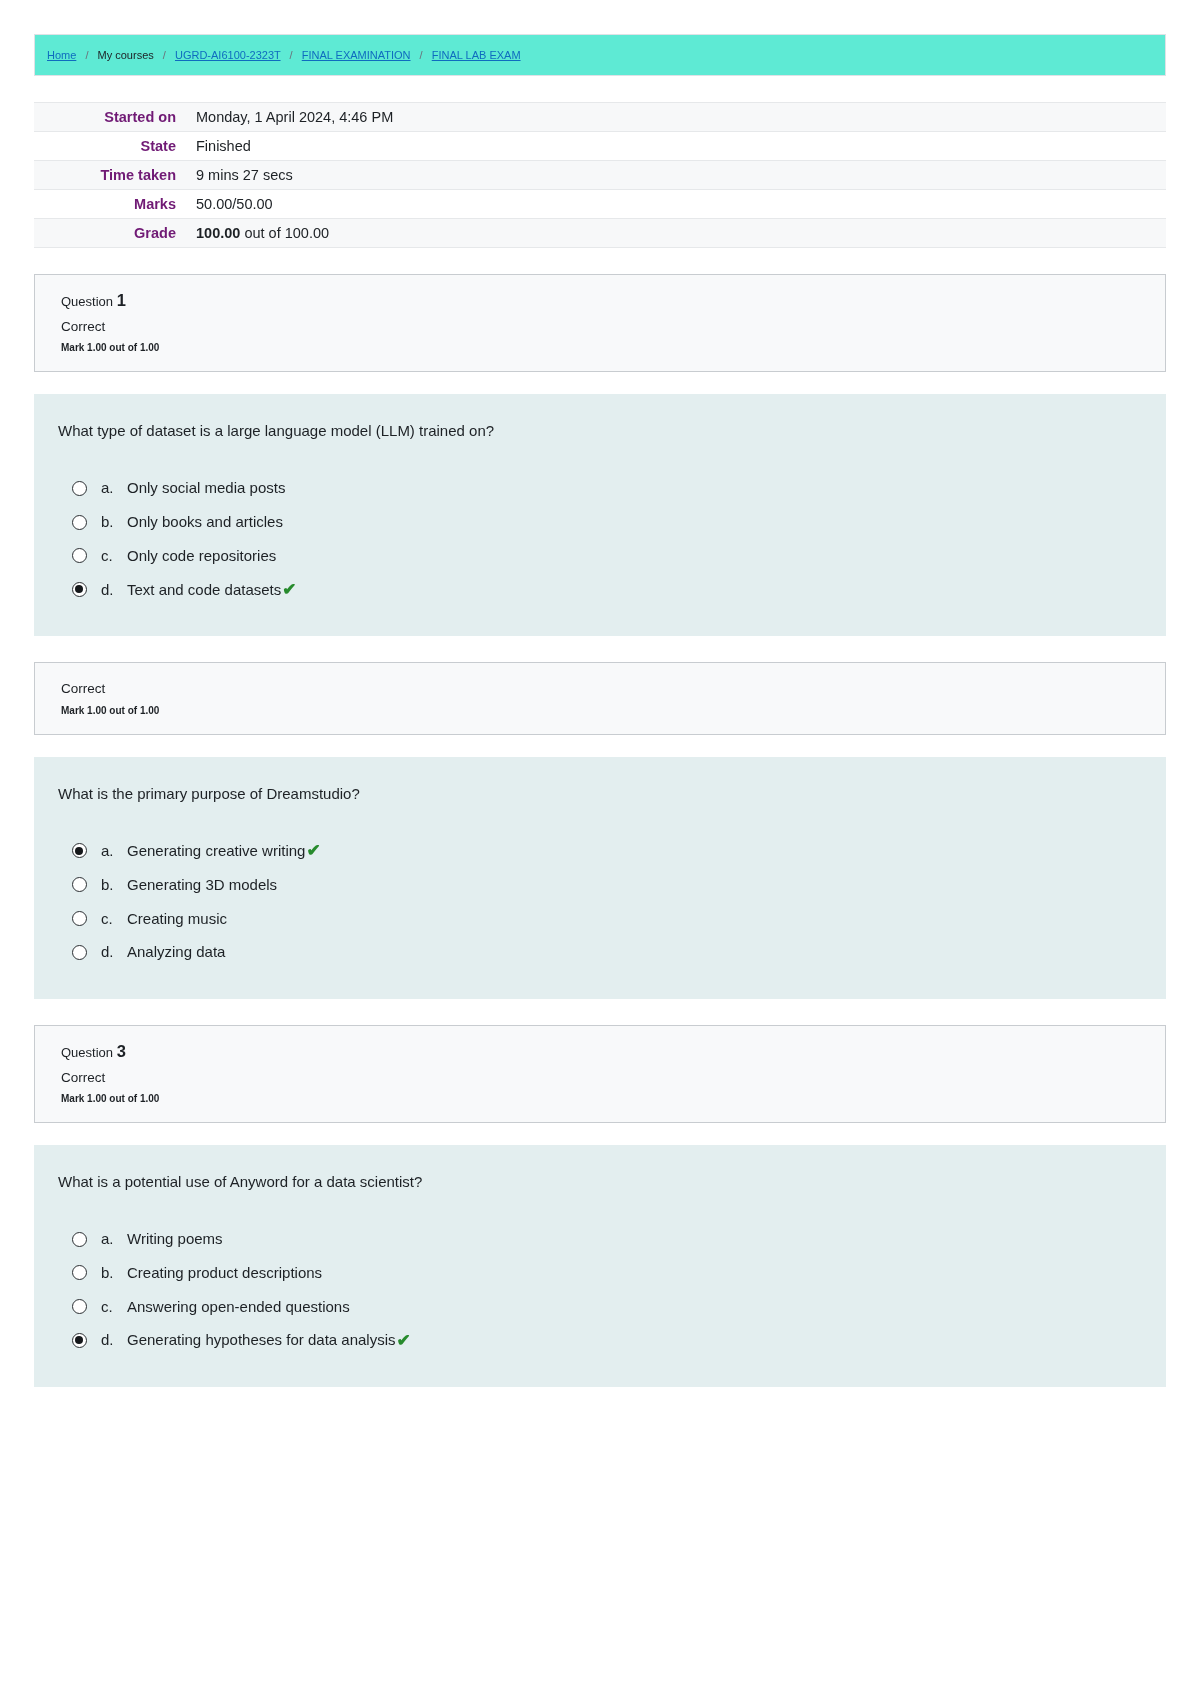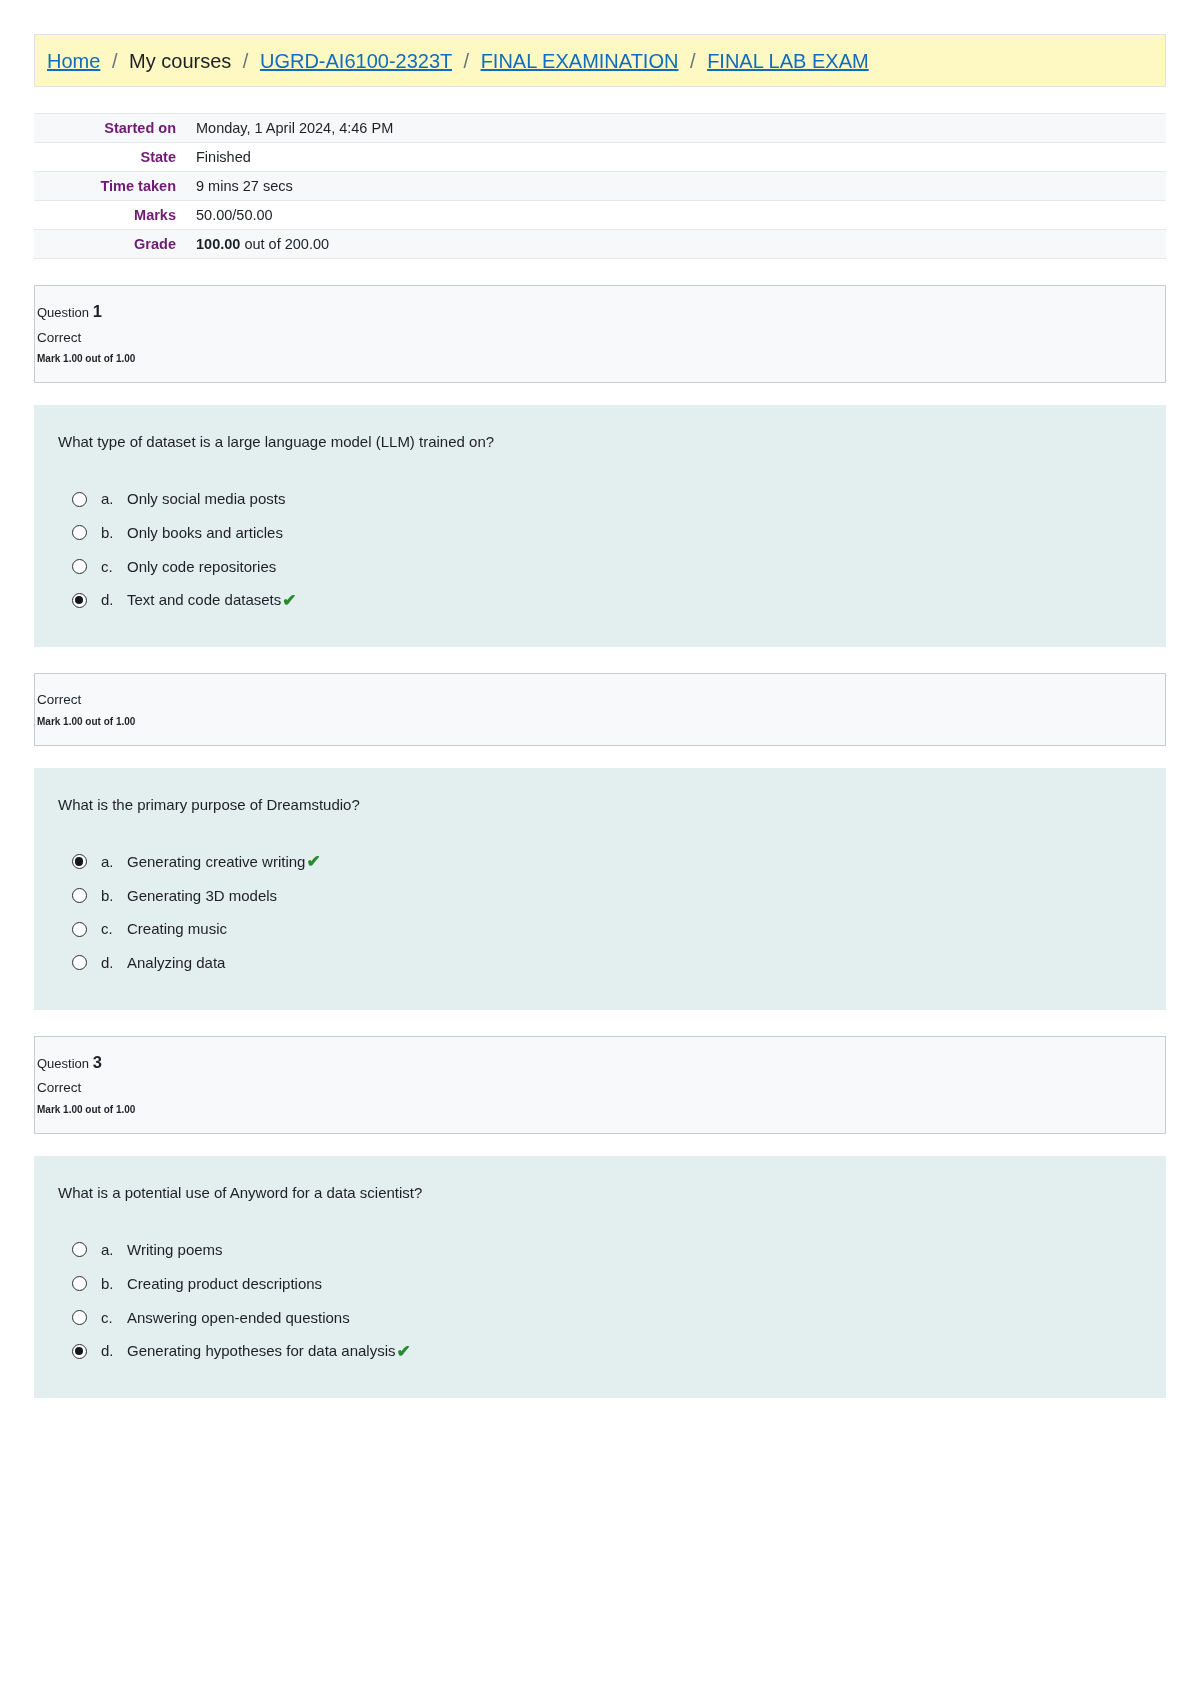--- a/index.html
+++ b/index.html
@@ -16,23 +16,23 @@
   }
 
   .page {
     width: 1200px;
     padding: 34px 34px 0 34px;
   }
 
   
   .breadcrumb-bar {
     border: 1px solid #dee2e6;
-    background: #fef9c3;
+    background: #5eead4;
     padding: 14px 12px 13px 12px;
-    font-size: 20px;
+    font-size: 11px;
     line-height: 1.2;
     white-space: nowrap;
   }
   .crumb-link {
     color: #0f6cbf;
     text-decoration: underline;
     cursor: pointer;
   }
   .crumb-plain {
     color: #1d2125;
@@ -69,21 +69,21 @@
     color: #1d2125;
     vertical-align: top;
   }
   .grade-strong { font-weight: bold; }
 
   
   .qinfo {
     margin-top: 26px;
     border: 1px solid #c8ccd0;
     background: #f8f9fa;
-    padding: 13px 14px 14px 2px;
+    padding: 13px 14px 14px 26px;
   }
   .qinfo .qno {
     font-size: 13px;
     color: #1d2125;
     line-height: 1.55;
   }
   .qinfo .qno b {
     font-size: 16.5px;
     font-weight: bold;
   }
@@ -182,21 +182,21 @@
         <tr>
           <th>Time taken</th>
           <td>9 mins 27 secs</td>
         </tr>
         <tr>
           <th>Marks</th>
           <td>50.00/50.00</td>
         </tr>
         <tr>
           <th>Grade</th>
-          <td><span class="grade-strong">100.00</span><span> out of 200.00</span></td>
+          <td><span class="grade-strong">100.00</span><span> out of 100.00</span></td>
         </tr>
       </tbody>
     </table>
   </div>
 
   <div class="qinfo">
     <div class="qno"><span>Question</span> <b>1</b></div>
     <div class="qstate">Correct</div>
     <div class="qmark">Mark 1.00 out of 1.00</div>
   </div>

